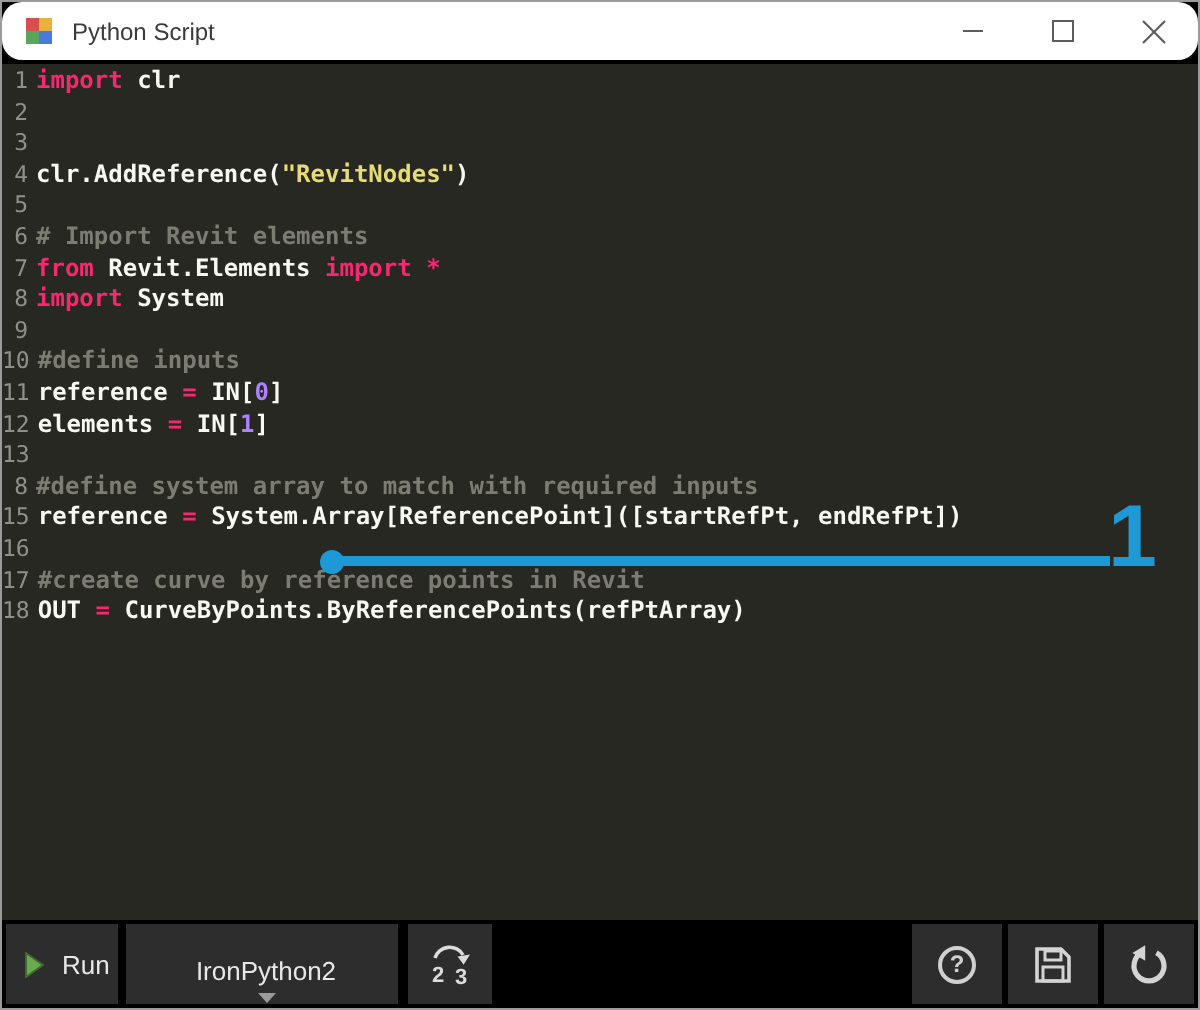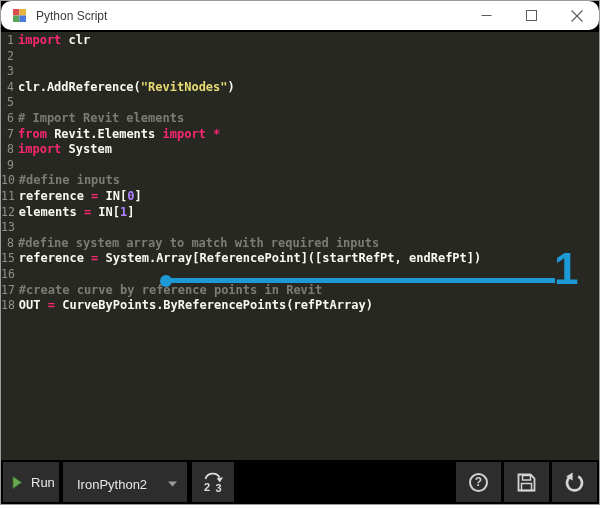--- a/index.html
+++ b/index.html
@@ -85,21 +85,21 @@
   .tb-btn {
     height: 40px; border: none; outline: none;
     background: var(--button-bg, #2d2d2d);
     color: var(--button-text, #e8e8e8);
     font-family: "Liberation Sans", sans-serif;
     font-size: 13px;
     display: flex; align-items: center;
     cursor: pointer;
   }
   .tb-btn.run { width: 56px; padding-left: 9px; gap: 9px; margin-right: 4px; }
-  .tb-btn.engine { width: 124px; padding: 4px 10px 0 14px; margin-right: 5px; justify-content: space-between; }
+  .tb-btn.engine { width: 136px; padding: 16px 10px 0 14px; margin-right: 5px; justify-content: space-between; flex-direction: column; }
   .tb-btn.migrate { width: 42px; justify-content: center; margin-right: 4px; }
   .tb-spacer { flex: 1; }
   .tb-btn.icon-btn { width: 45px; justify-content: center; margin-left: 3px; }
 
   .help-circle {
     width: 19px; height: 19px; border-radius: 50%;
     border: 2px solid var(--icon-gray, #d0d0d0);
     display: flex; align-items: center; justify-content: center;
     font-size: 12px; font-weight: bold; color: var(--icon-gray, #d0d0d0);
   }

